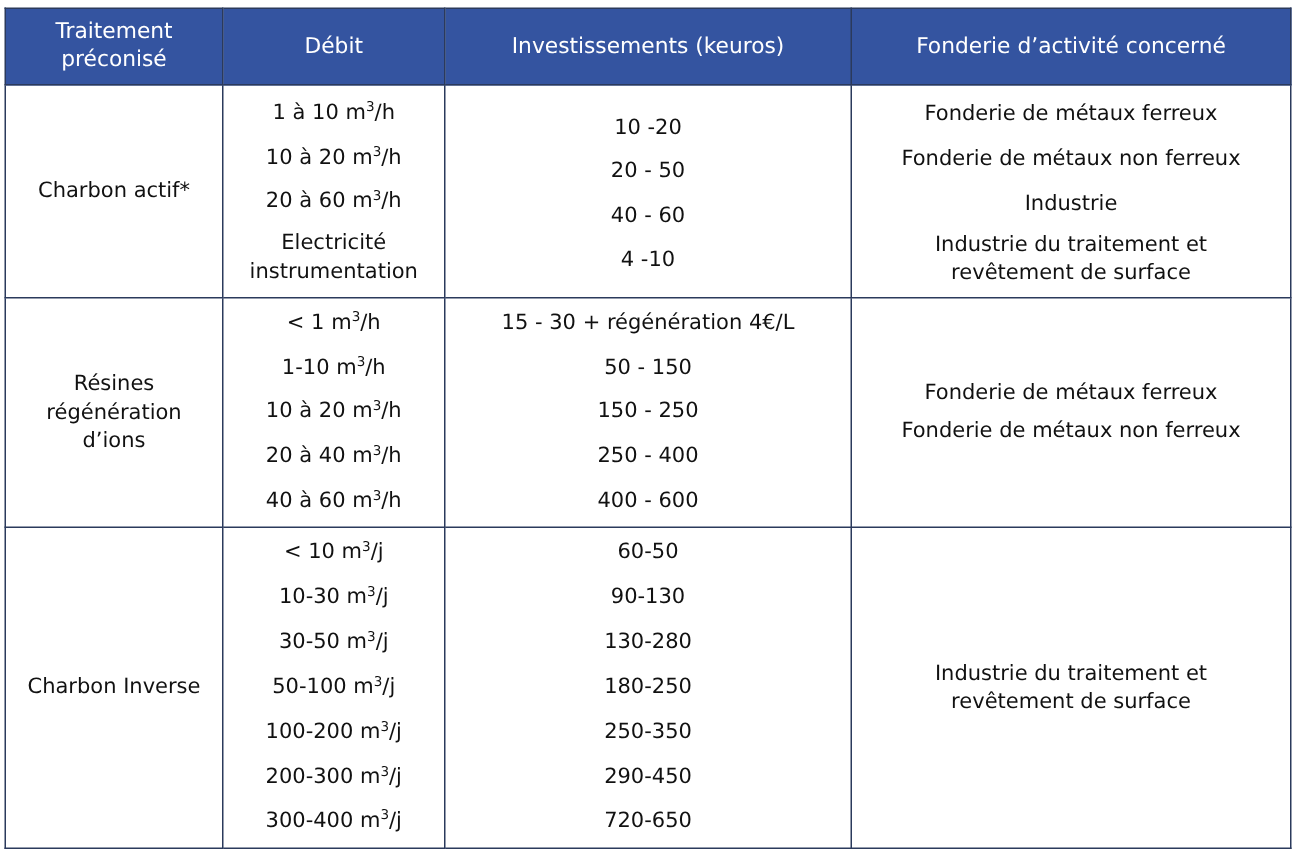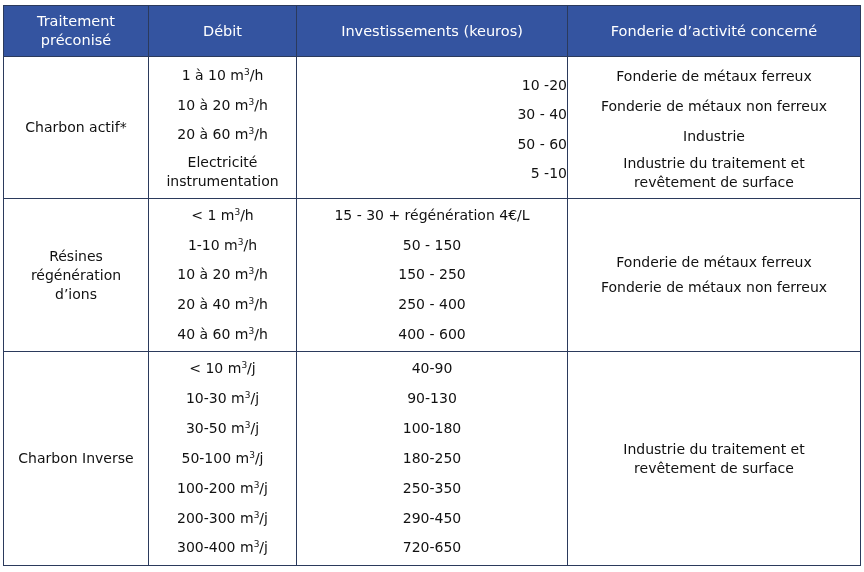--- a/index.html
+++ b/index.html
@@ -45,25 +45,25 @@
       <td>Charbon actif*</td>
       <td>
           <div class="stack">
         <span class="line">1 à 10 m<sup>3</sup>/h</span>
         <span class="line">10 à 20 m<sup>3</sup>/h</span>
         <span class="line">20 à 60 m<sup>3</sup>/h</span>
         <span class="line" style="padding:0 8px;">Electricité instrumentation</span>
       </div>
         </td>
       <td>
-          <div class="stack" style="padding:14px 0 10px;align-items:flex-end;">
+          <div class="stack" style="padding:14px 0 10px;">
         <span class="line">10 -20</span>
-        <span class="line">30 - 40</span>
-        <span class="line">50 - 60</span>
-        <span class="line">5 -10</span>
+        <span class="line">20 - 50</span>
+        <span class="line">40 - 60</span>
+        <span class="line">4 -10</span>
       </div>
         </td>
       <td class="sector">
           <div class="stack">
         <span class="line">Fonderie de métaux ferreux</span>
         <span class="line">Fonderie de métaux non ferreux</span>
         <span class="line">Industrie</span>
         <span class="line" style="padding:0 40px;">Industrie du traitement et revêtement de surface</span>
       </div>
         </td>
@@ -101,23 +101,23 @@
         <span class="line">10-30 m<sup>3</sup>/j</span>
         <span class="line">30-50 m<sup>3</sup>/j</span>
         <span class="line">50-100 m<sup>3</sup>/j</span>
         <span class="line">100-200 m<sup>3</sup>/j</span>
         <span class="line">200-300 m<sup>3</sup>/j</span>
         <span class="line">300-400 m<sup>3</sup>/j</span>
       </div>
         </td>
       <td>
           <div class="stack">
-        <span class="line">40-90</span>
+        <span class="line">60-50</span>
         <span class="line">90-130</span>
-        <span class="line">100-180</span>
+        <span class="line">130-280</span>
         <span class="line">180-250</span>
         <span class="line">250-350</span>
         <span class="line">290-450</span>
         <span class="line">720-650</span>
       </div>
         </td>
       <td class="sector">
         <span class="line" style="padding:0 40px;">Industrie du traitement et revêtement de surface</span>
       </td>
     </tr>

